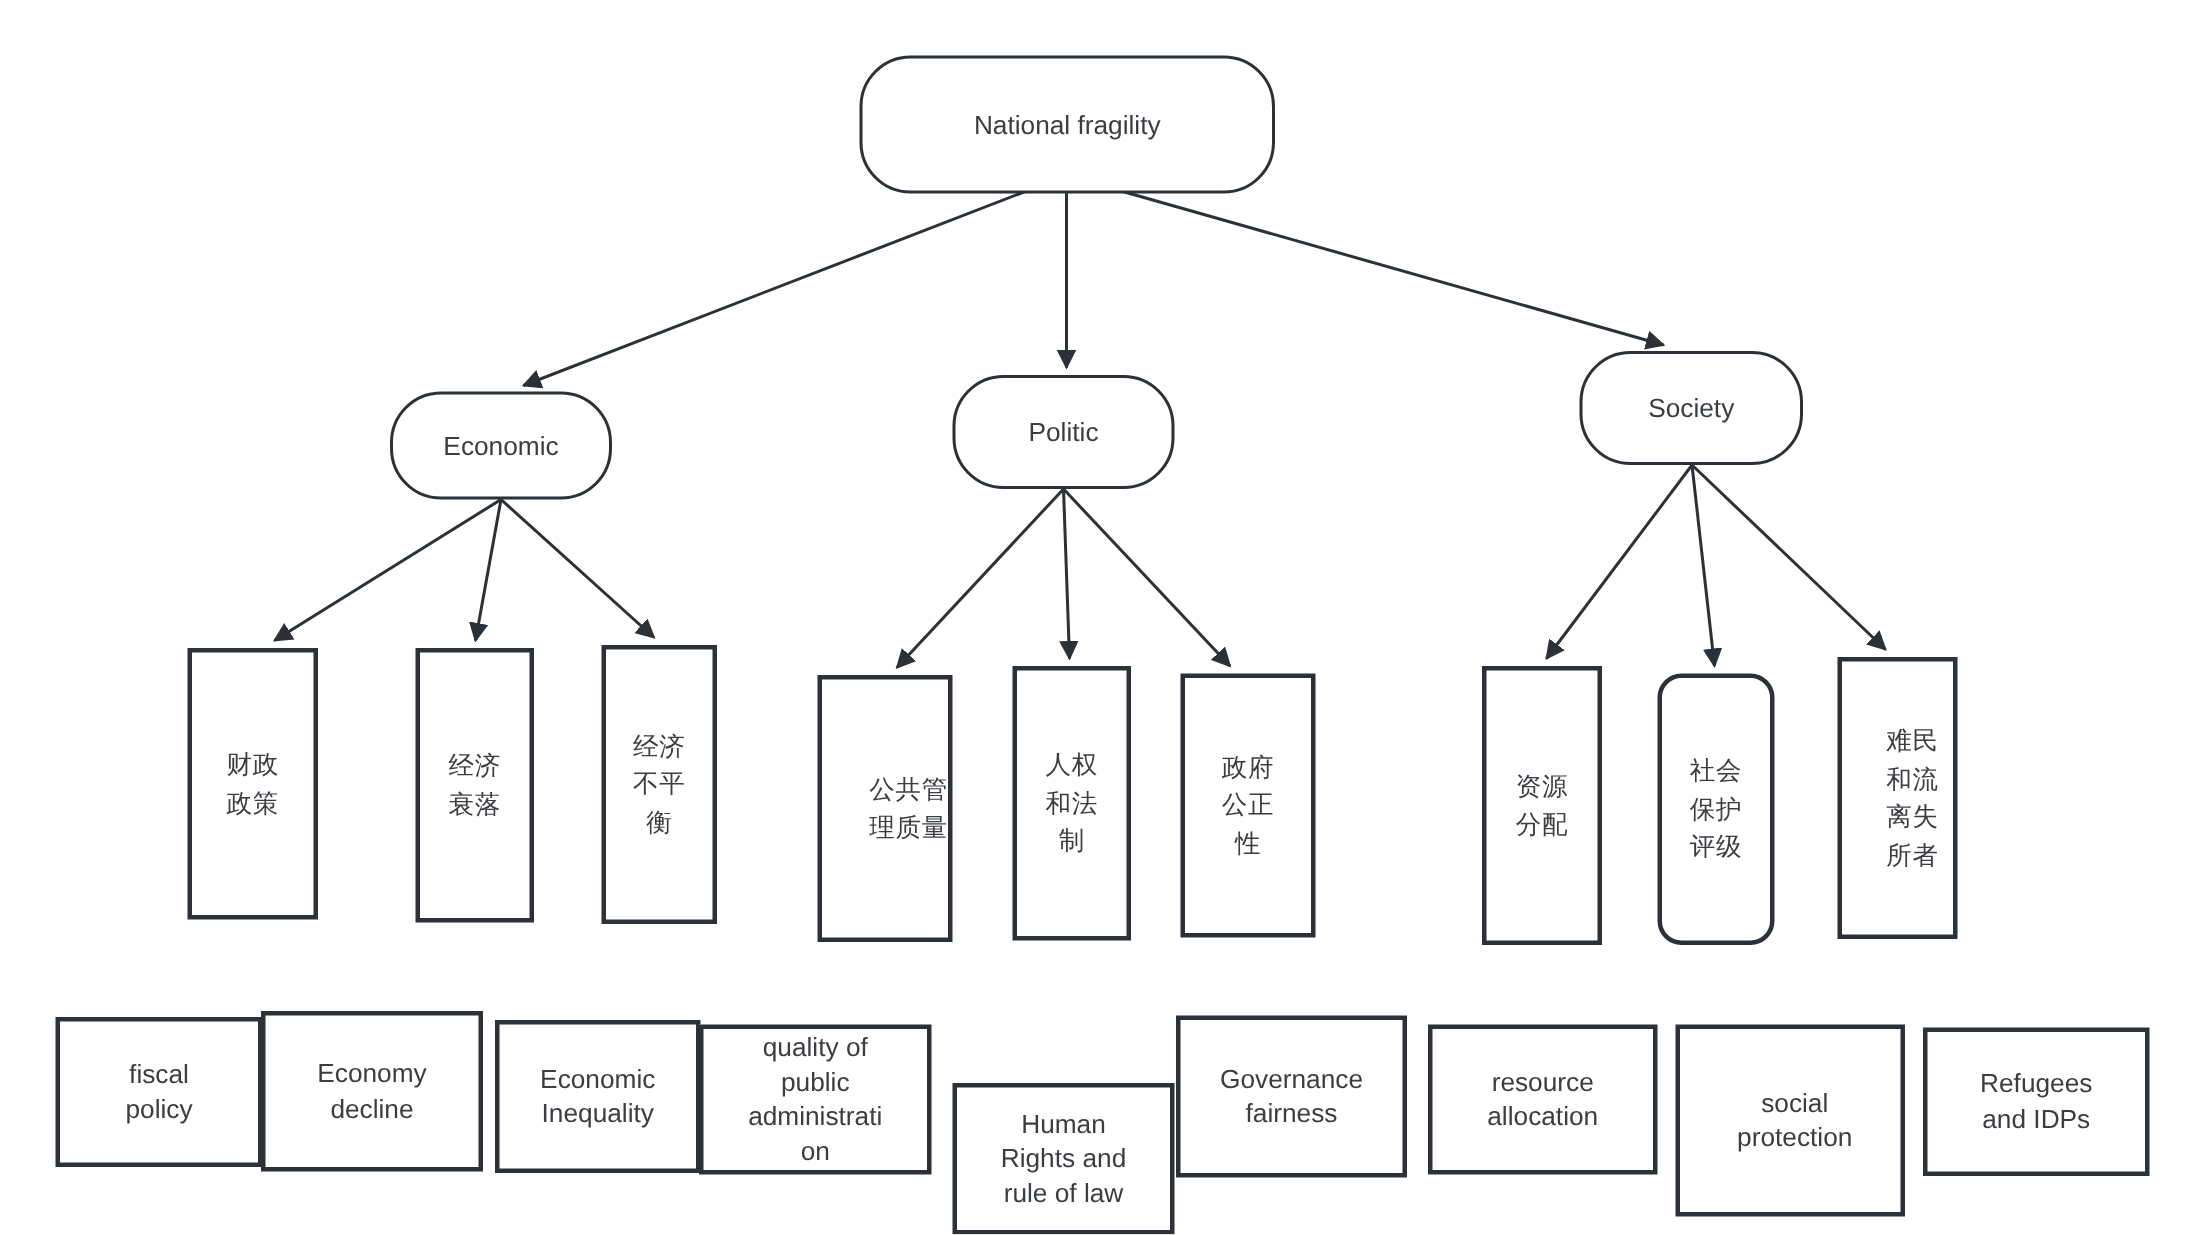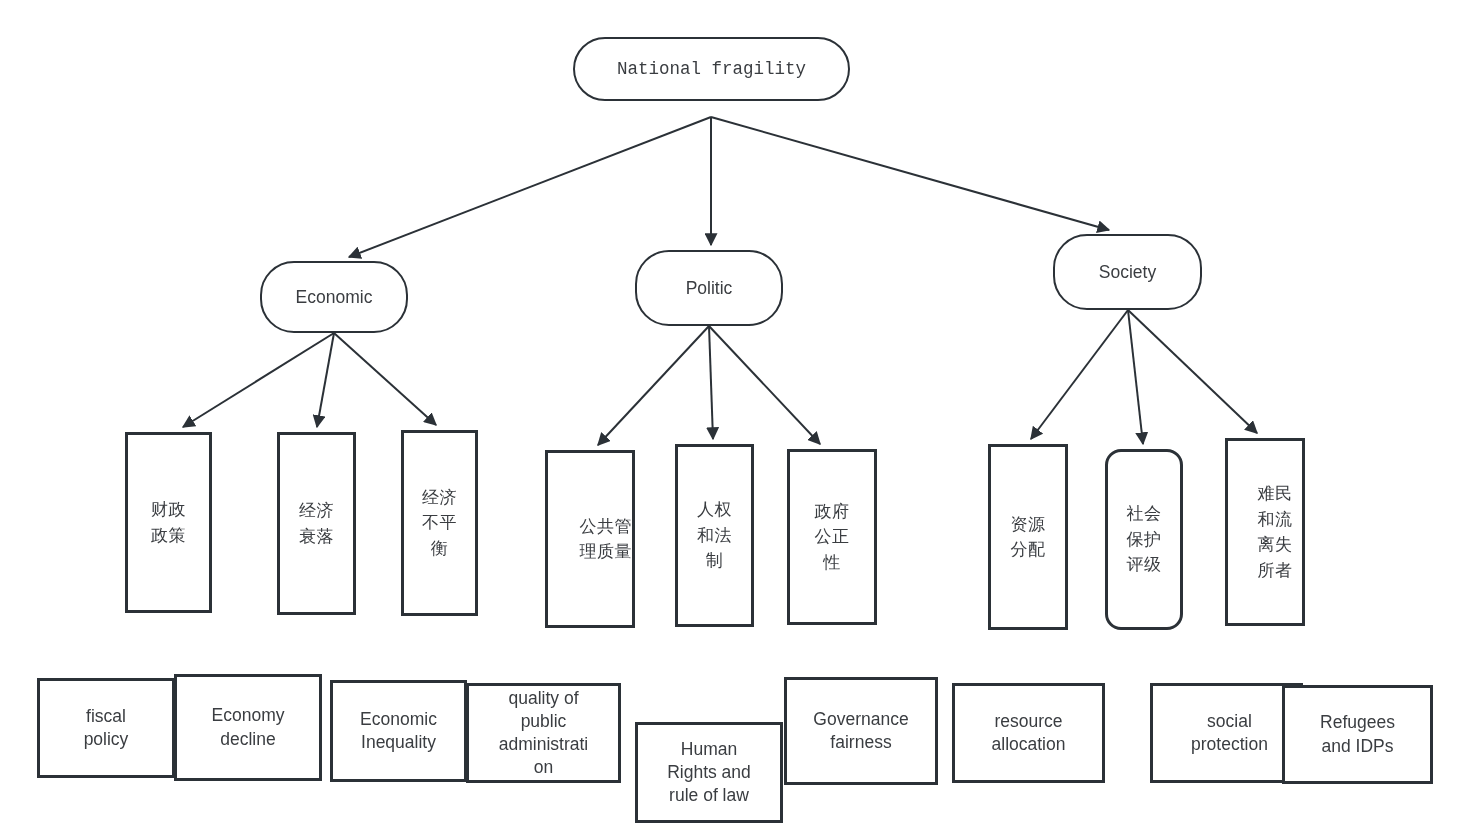--- a/index.html
+++ b/index.html
@@ -70,21 +70,21 @@
       <line x1="709" y1="326" x2="598" y2="445" marker-end="url(#ah)"></line>
       <line x1="709" y1="326" x2="713" y2="439" marker-end="url(#ah)"></line>
       <line x1="709" y1="326" x2="820" y2="444" marker-end="url(#ah)"></line>
 
       <line x1="1128" y1="310" x2="1031" y2="439" marker-end="url(#ah)"></line>
       <line x1="1128" y1="310" x2="1143" y2="444" marker-end="url(#ah)"></line>
       <line x1="1128" y1="310" x2="1257" y2="433" marker-end="url(#ah)"></line>
     </g>
   </svg>
 
-  <div class="node pill" style="left:573px; top:37px; width:277px; height:64px;font-family:Liberation Mono, monospace;">
+  <div class="node pill" style="left:573px; top:37px; width:277px; height:92px;">
     <span>National fragility</span>
   </div>
 
   <div class="node pill" style="left:260px; top:261px; width:148px; height:72px;">
     <span>Economic</span>
   </div>
   <div class="node pill" style="left:635px; top:250px; width:148px; height:76px;">
     <span>Politic</span>
   </div>
   <div class="node pill" style="left:1053px; top:234px; width:149px; height:76px;">
@@ -160,21 +160,21 @@
 rule of law</span>
   </div>
   <div class="node bottom" style="left:784px; top:677px; width:154px; height:108px;">
     <span>Governance
 fairness</span>
   </div>
   <div class="node bottom" style="left:952px; top:683px; width:153px; height:100px;">
     <span>resource
 allocation</span>
   </div>
-  <div class="node bottom" style="left:1150px; top:683px; width:153px; height:100px;padding-left:12px;">
+  <div class="node bottom" style="left:1117px; top:683px; width:153px; height:128px;padding-left:12px;">
     <span>social
 protection</span>
   </div>
   <div class="node bottom" style="left:1282px; top:685px; width:151px; height:99px;">
     <span>Refugees
 and IDPs</span>
   </div>
 
 </div>
 

